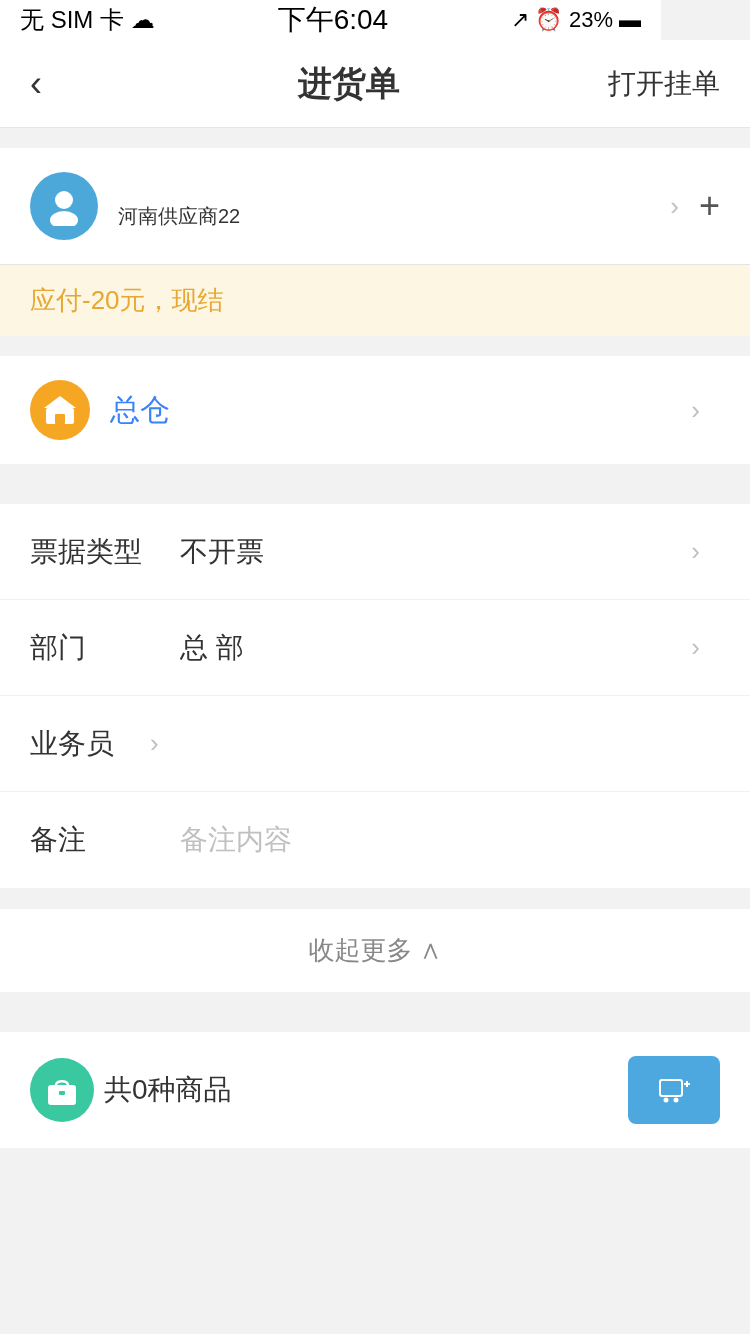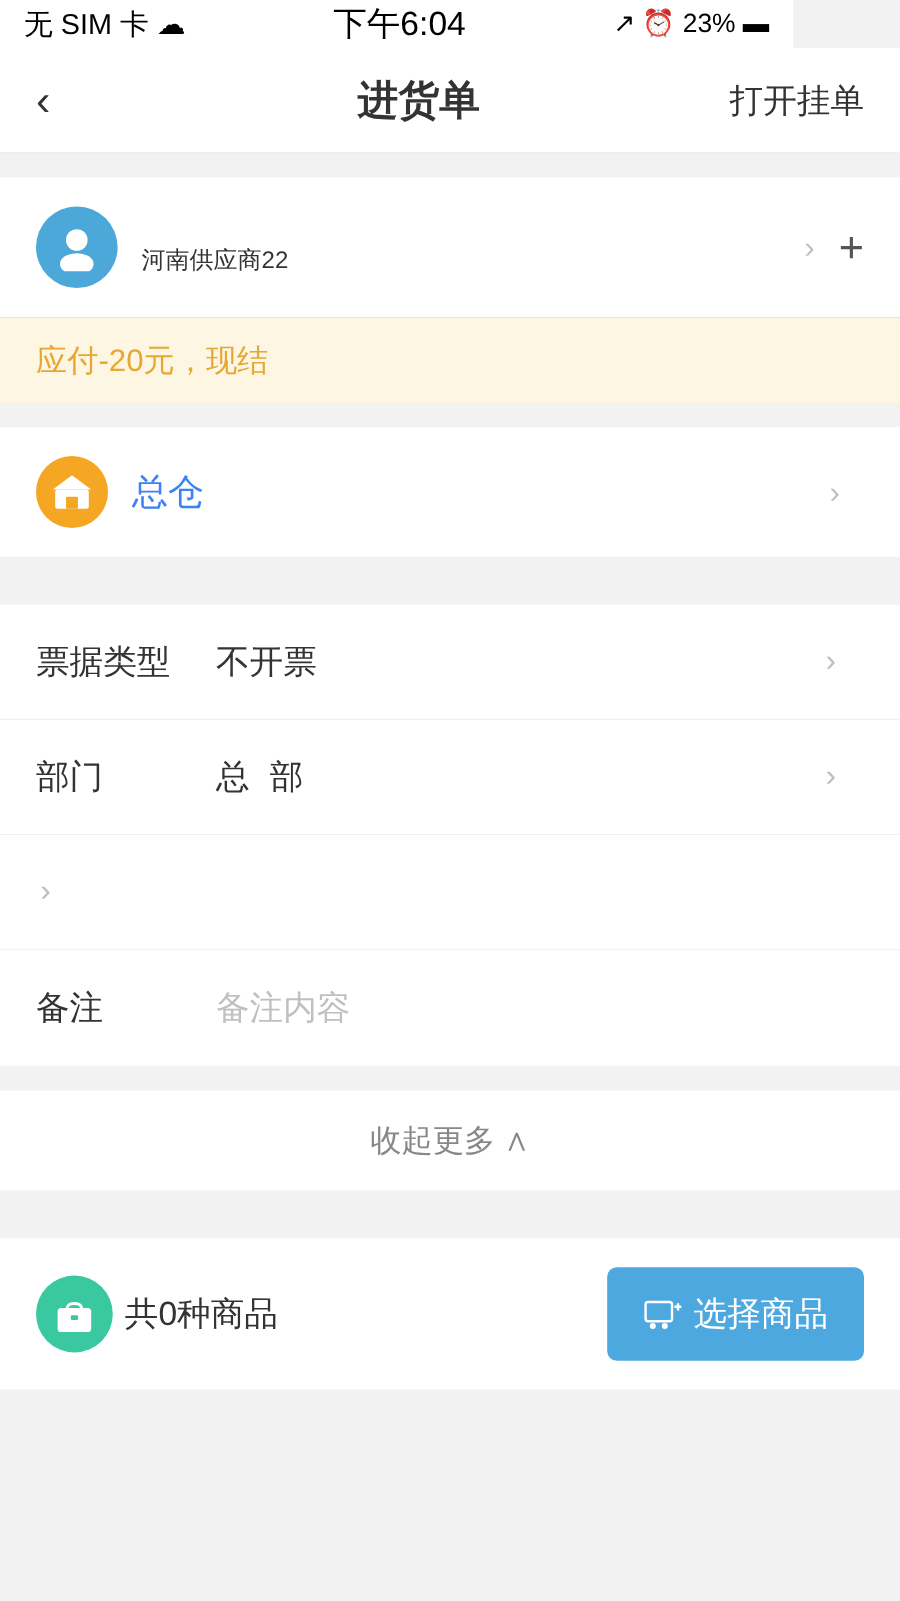--- a/index.html
+++ b/index.html
@@ -142,21 +142,20 @@
       background: #fff;
       margin-top: 20px;
     }
     .form-row {
       display: flex;
       align-items: center;
       padding: 0 30px;
       height: 96px;
       border-bottom: 1px solid #f0f0f0;
       background: #fff;
-      font-family: Liberation Mono, monospace;
     }
     .form-row:last-child {
       border-bottom: none;
     }
     .form-label {
       font-size: 28px;
       color: #333;
       width: 120px;
       flex-shrink: 0;
     }
@@ -295,20 +294,21 @@
     <div class="chevron">›</div>
   </div>
 
   <div class="form-row">
     <div class="form-label">部门</div>
     <div class="form-value">总 部</div>
     <div class="chevron">›</div>
   </div>
 
   <div class="form-row">
+    <div class="form-label">业务员</div>
     <div class="chevron">›</div>
   </div>
 
   <div class="form-row">
     <div class="form-label">备注</div>
     <div class="form-placeholder">备注内容</div>
   </div>
 
 </div>
 
@@ -328,17 +328,16 @@
   </div>
   <div class="product-count">共0种商品</div>
   <button class="select-product-btn">
     <svg width="32" height="28" viewBox="0 0 32 28">
       <rect x="2" y="4" width="22" height="16" rx="2" fill="none" stroke="#fff" stroke-width="2"></rect>
       <line x1="26" y1="8" x2="32" y2="8" stroke="#fff" stroke-width="2"></line>
       <line x1="29" y1="5" x2="29" y2="11" stroke="#fff" stroke-width="2"></line>
       <circle cx="8" cy="24" r="2.5" fill="#fff"></circle>
       <circle cx="18" cy="24" r="2.5" fill="#fff"></circle>
     </svg>
-    <span>选择商品</span>
   </button>
 </div>
 
 <div style="background:#f2f2f2; flex:1; min-height:300px;"></div>
 
 </body></html>

